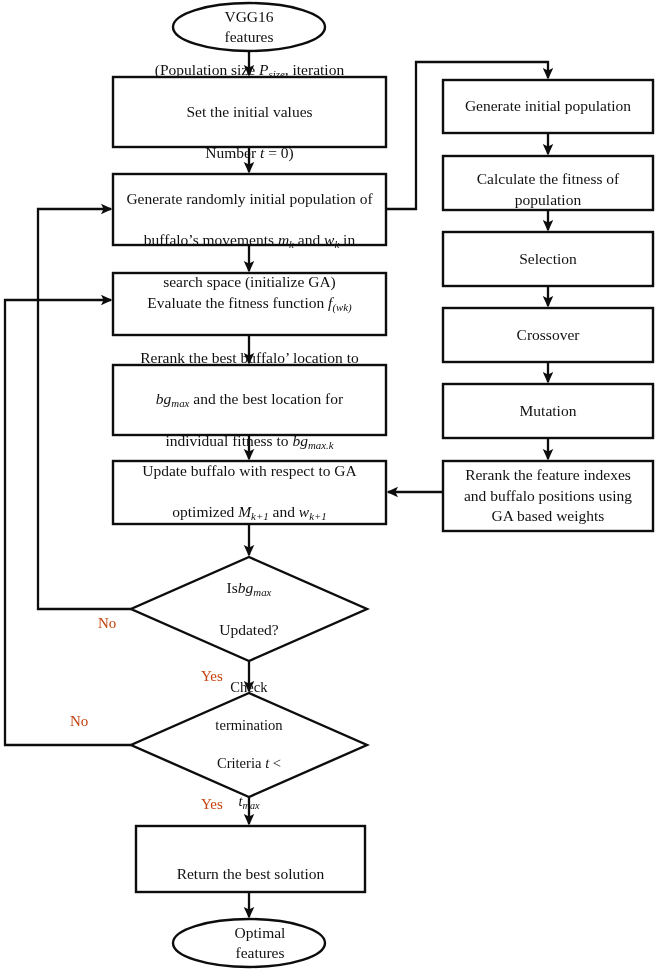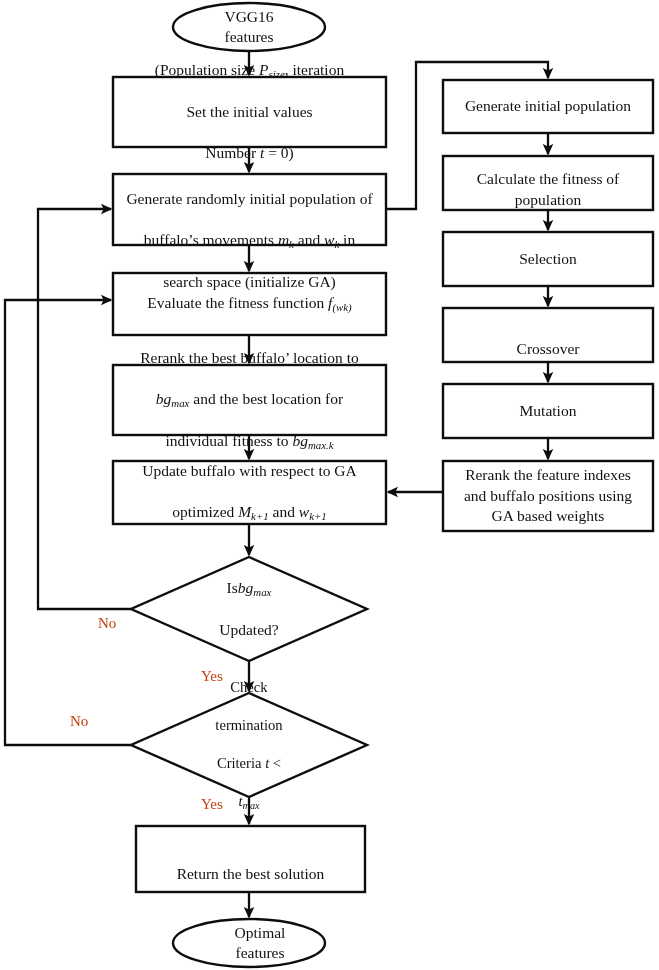--- a/index.html
+++ b/index.html
@@ -205,21 +205,21 @@
 
   <div class="node-text" style="left:443px; top:156px; width:210px; height:54px;align-items:flex-end;">
     <span>Calculate the fitness of
 population</span>
   </div>
 
   <div class="node-text" style="left:443px; top:232px; width:210px; height:54px;">
     <span>Selection</span>
   </div>
 
-  <div class="node-text" style="left:443px; top:322px; width:210px; height:54px;">
+  <div class="node-text" style="left:443px; top:308px; width:210px; height:54px;">
     <span>Crossover</span>
   </div>
 
   <div class="node-text" style="left:443px; top:384px; width:210px; height:54px;">
     <span>Mutation</span>
   </div>
 
   <div class="node-text" style="left:443px; top:461px; width:210px; height:70px;">
     <span>Rerank the feature indexes
 and buffalo positions using

